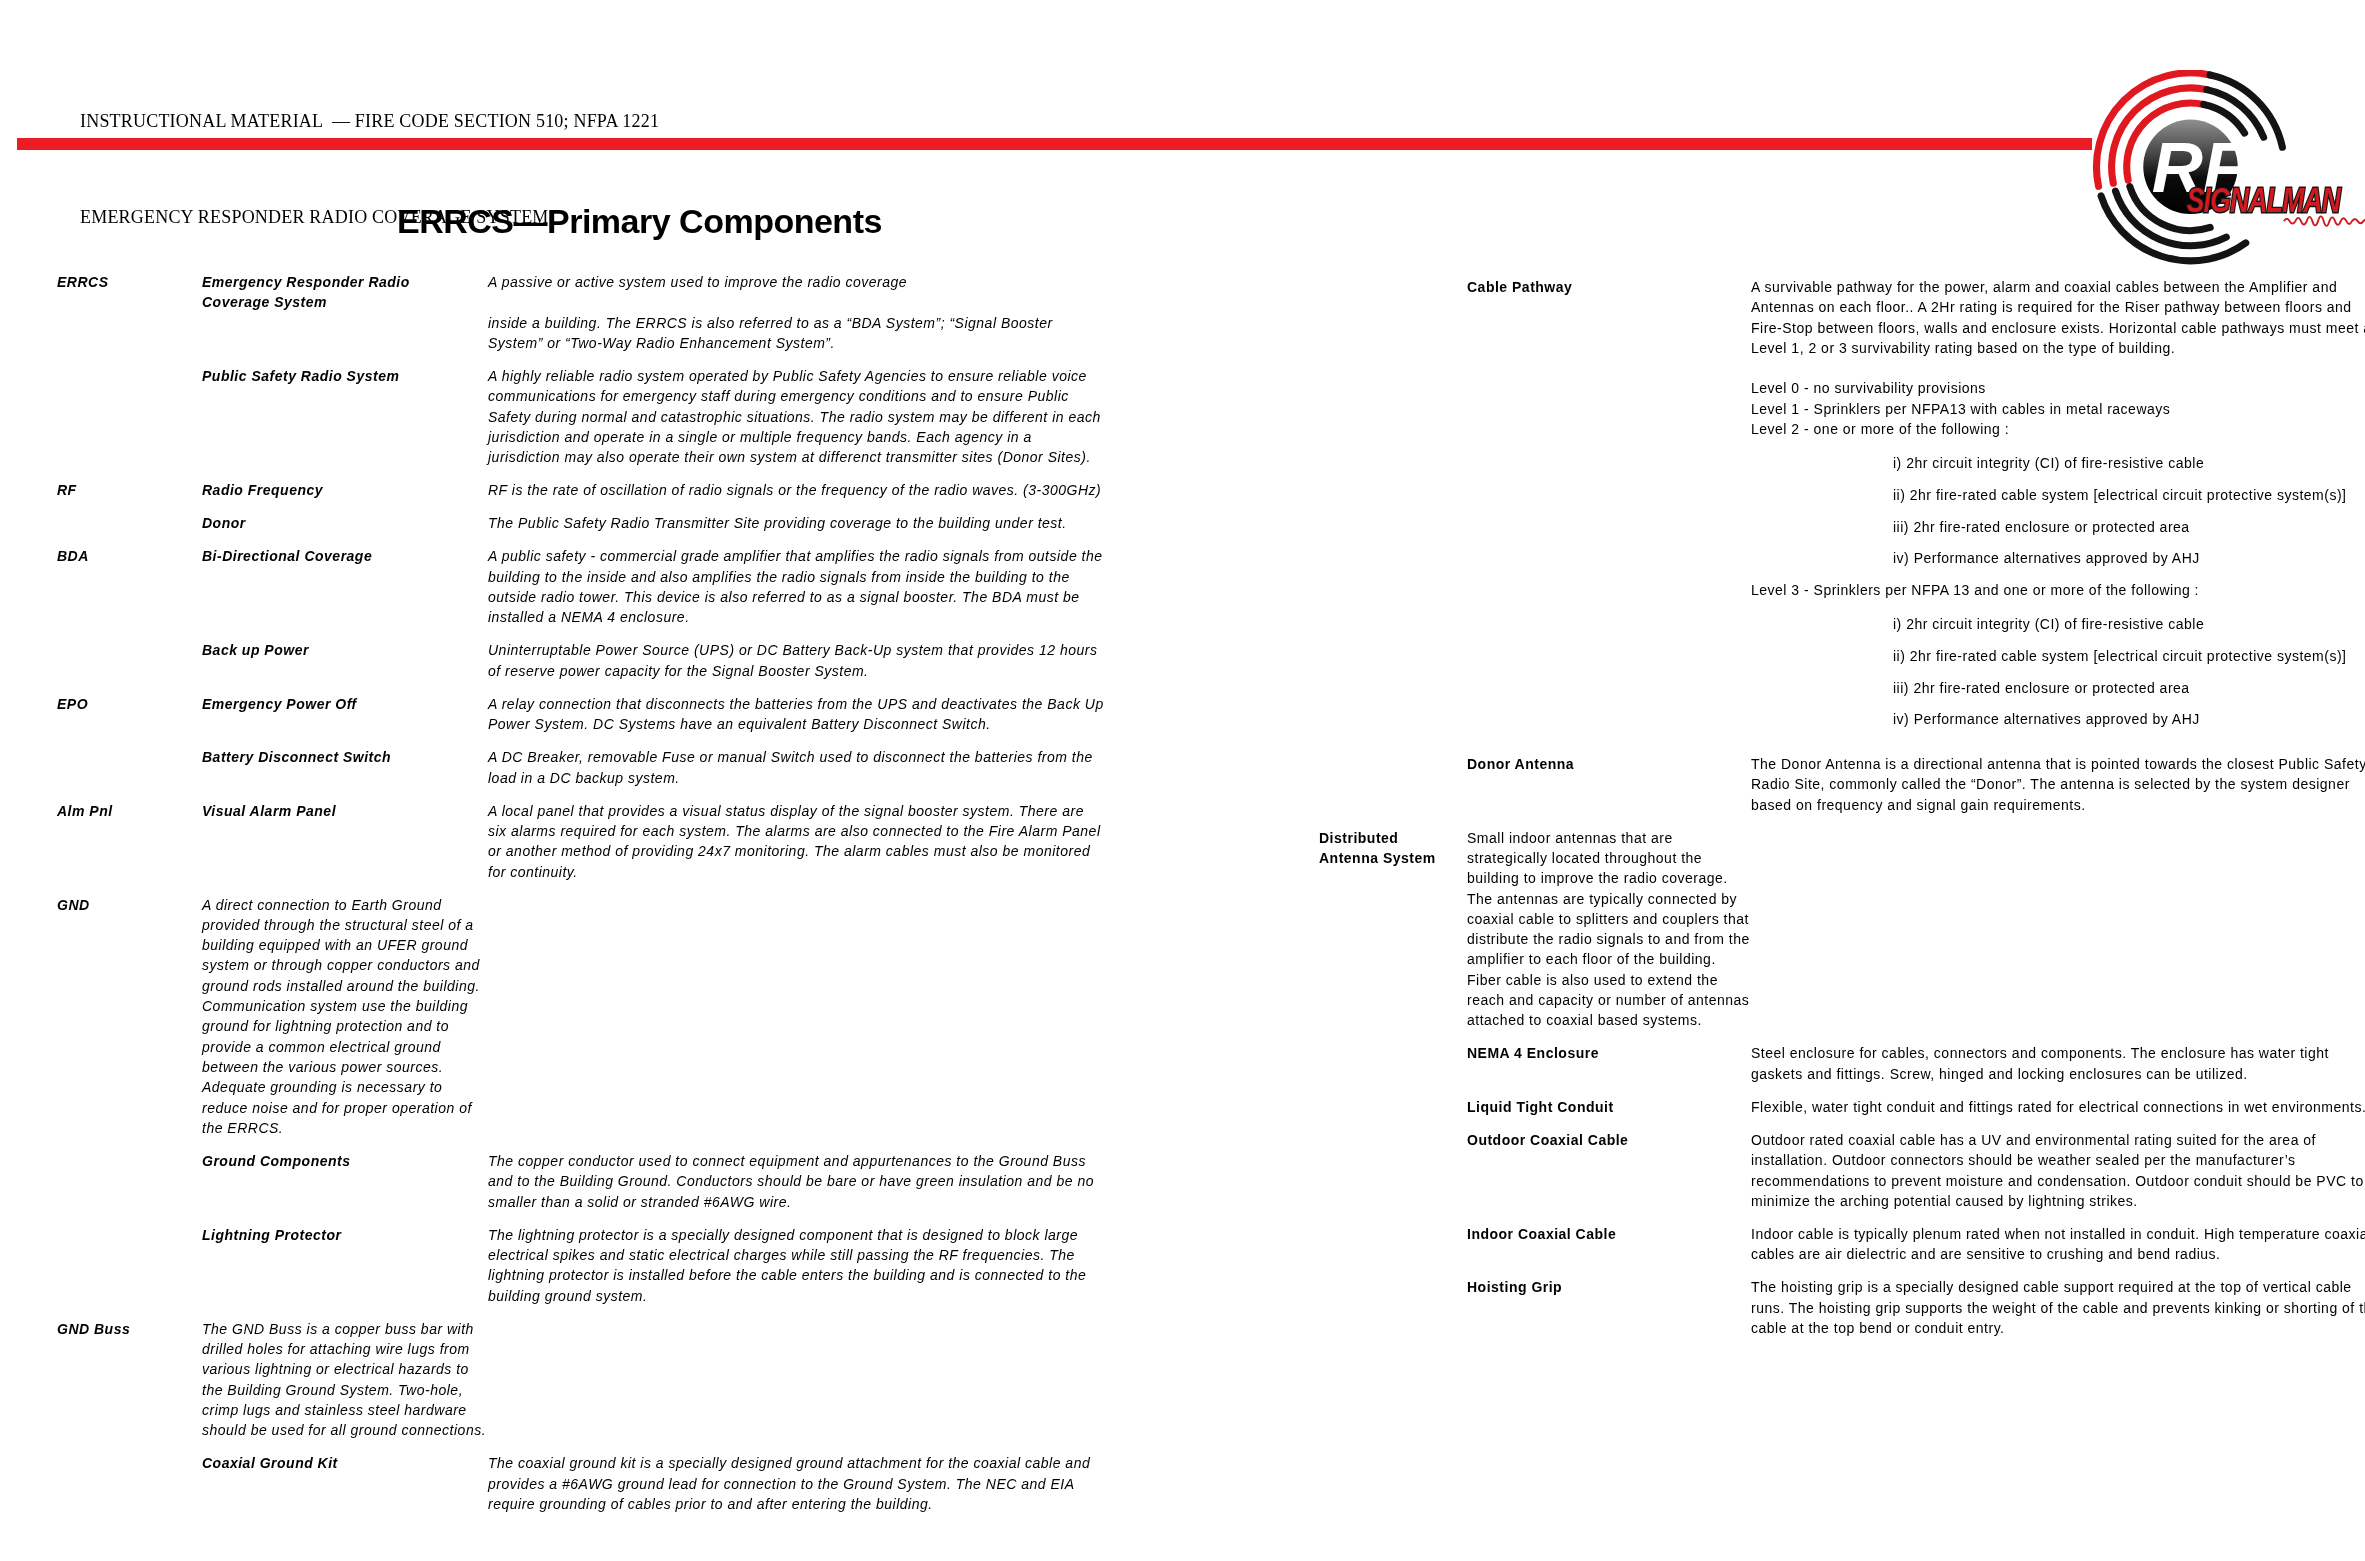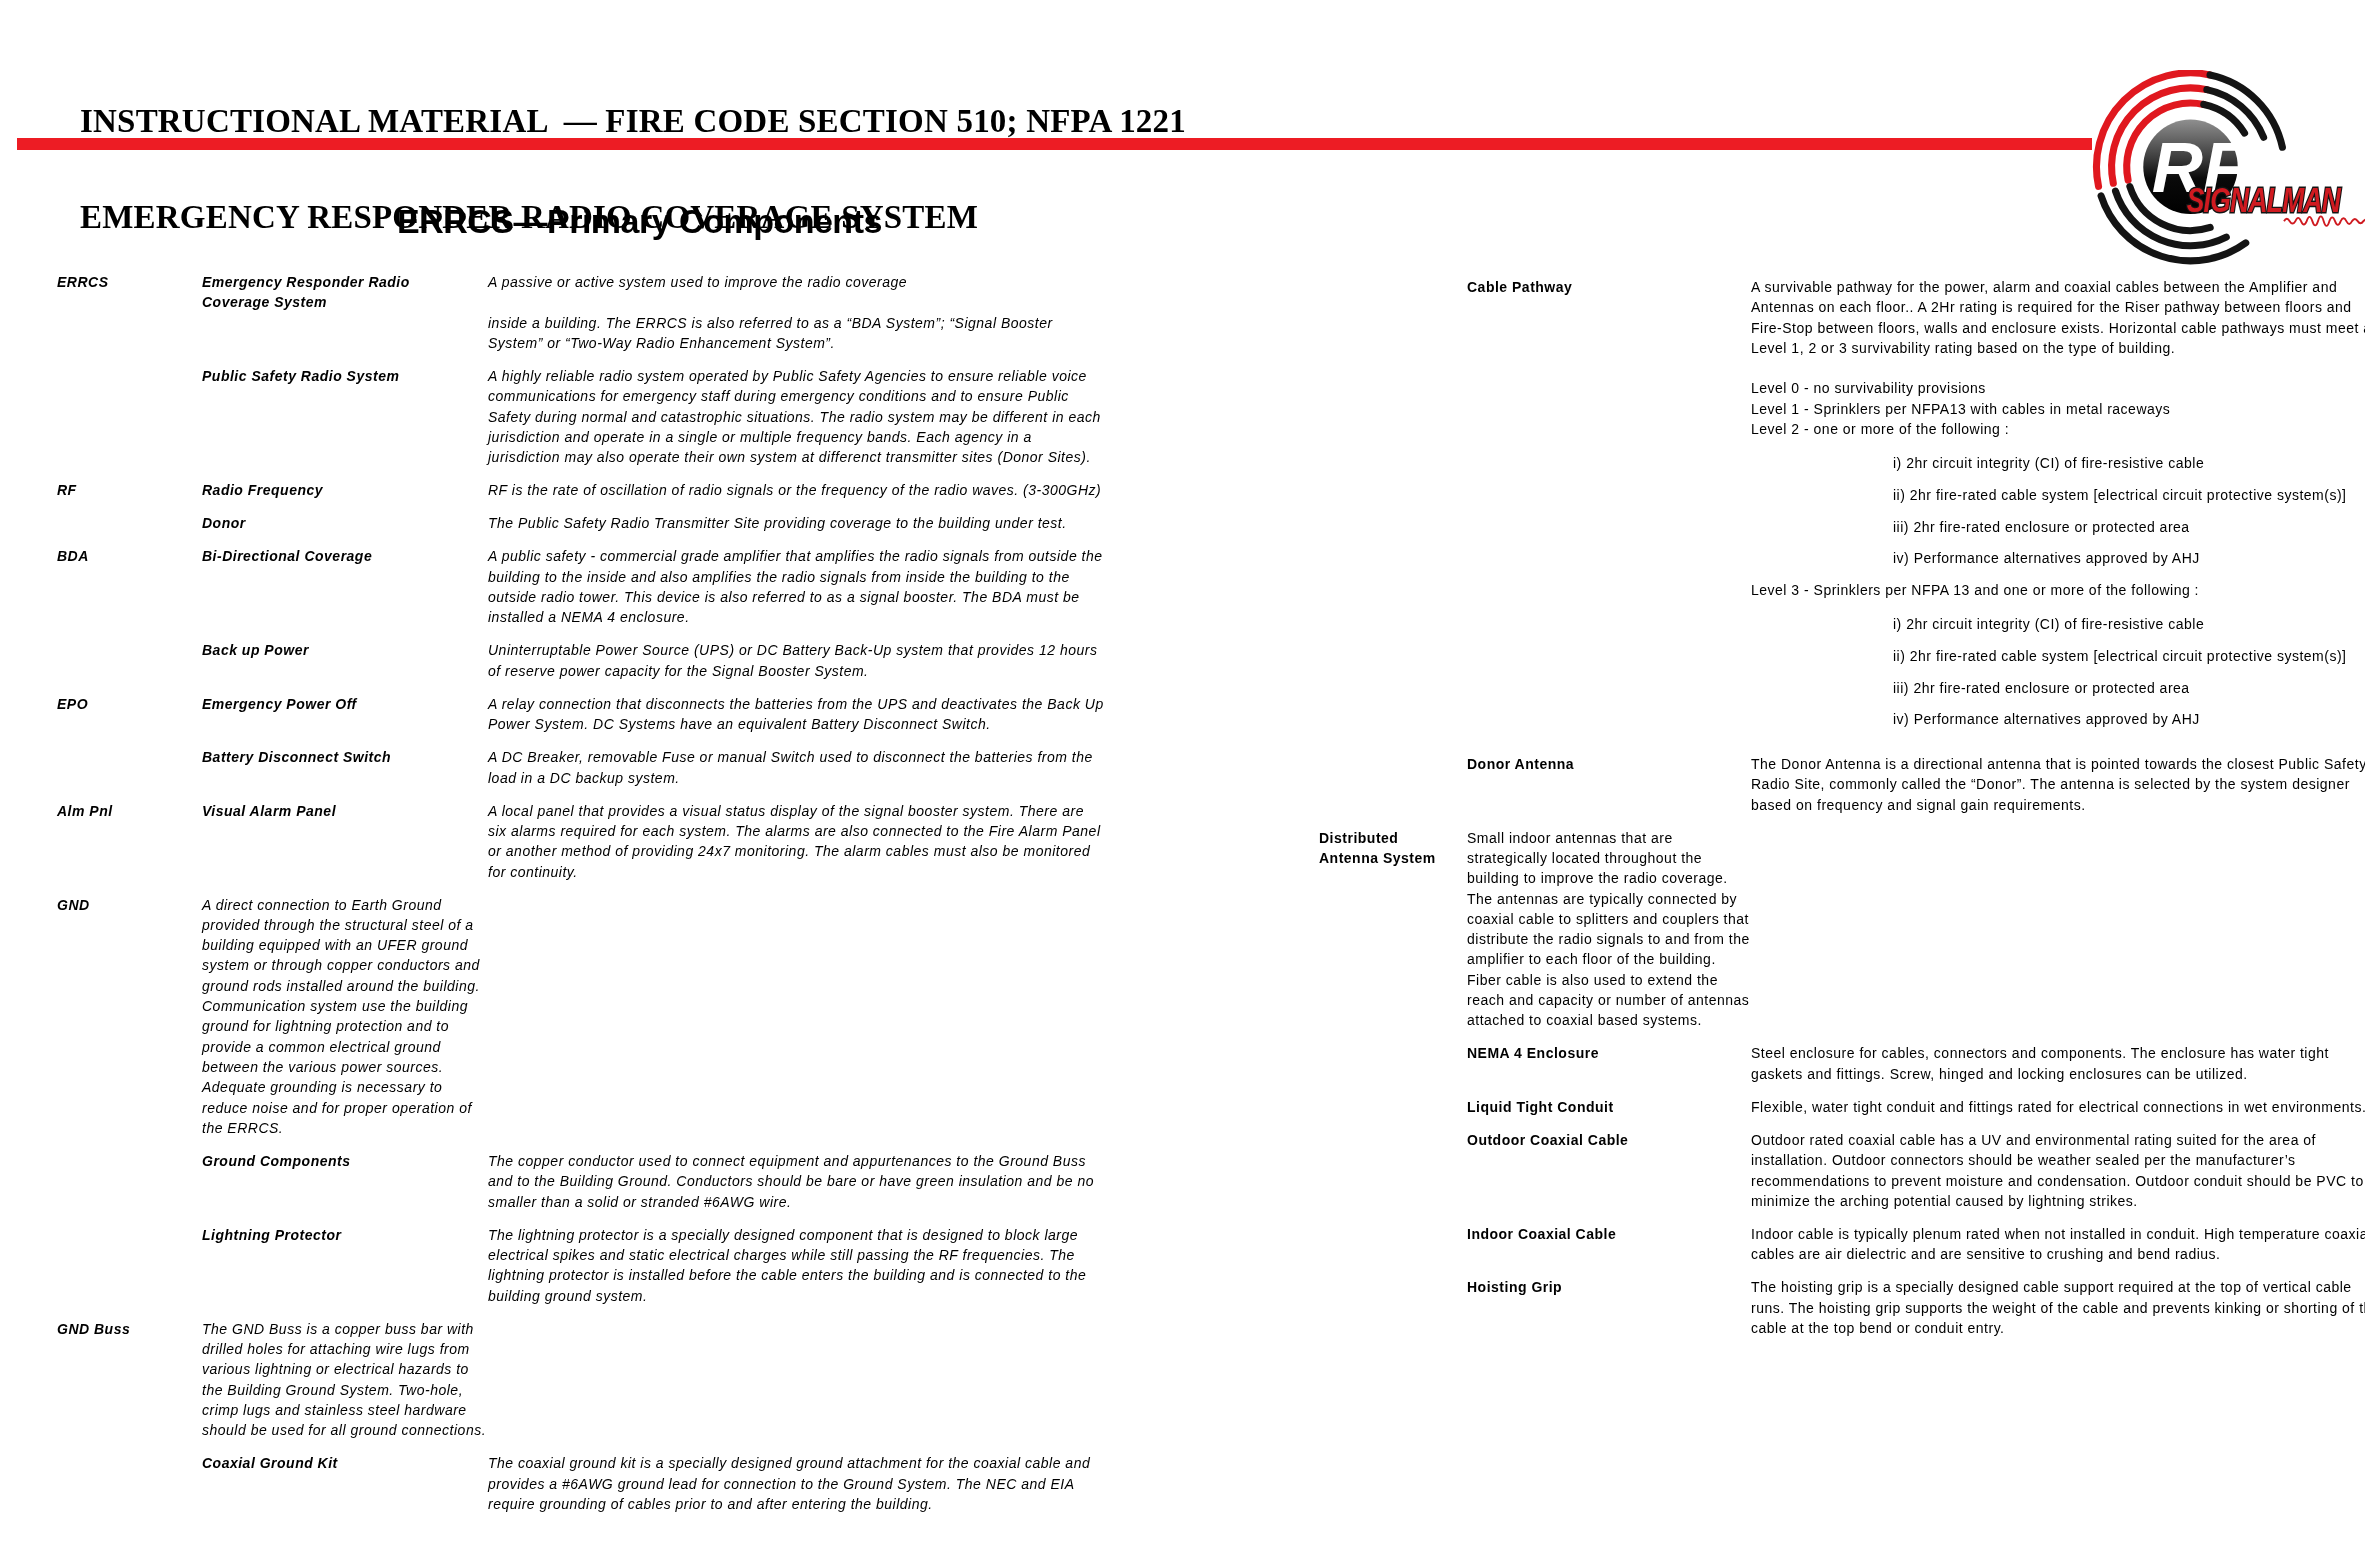--- a/index.html
+++ b/index.html
@@ -1,20 +1,20 @@
 <!DOCTYPE html>
 <html style="font-size:7.6px"><head>
 <meta charset="utf-8">
 <style>
   html,body{margin:0;padding:0;background:#ffffff;}
   .page{position:relative;width:2413px;height:1561px;background:#ffffff;overflow:hidden;
         font-family:"Liberation Sans",sans-serif;color:#000;}
   
   .doc-header{position:absolute;left:80px;top:41px;font-family:"Liberation Serif",serif;
-              font-weight:bold;font-size:33px;line-height:32px;white-space:pre;letter-spacing:0.2px;}
+              font-weight:normal;font-size:18px;line-height:32px;white-space:pre;letter-spacing:0.2px;}
   .red-bar{position:absolute;left:16.6px;top:138px;width:2075px;height:12px;background:#ed1c24;}
   
   .logo{position:absolute;left:2077px;top:70px;width:312px;height:222px;}
   
   .section-heading{position:absolute;left:397px;top:202px;margin:0;font-size:34px;font-weight:bold;letter-spacing:-0.5px;}
   
   .col{position:absolute;font-size:14px;line-height:20.3px;letter-spacing:0.5px;}
   .col-left{left:57px;top:272px;width:1047px;}
   .col-right{left:1319px;top:277px;width:1064px;}
   .g-row{display:grid;margin:0 0 12.8px 0;}

